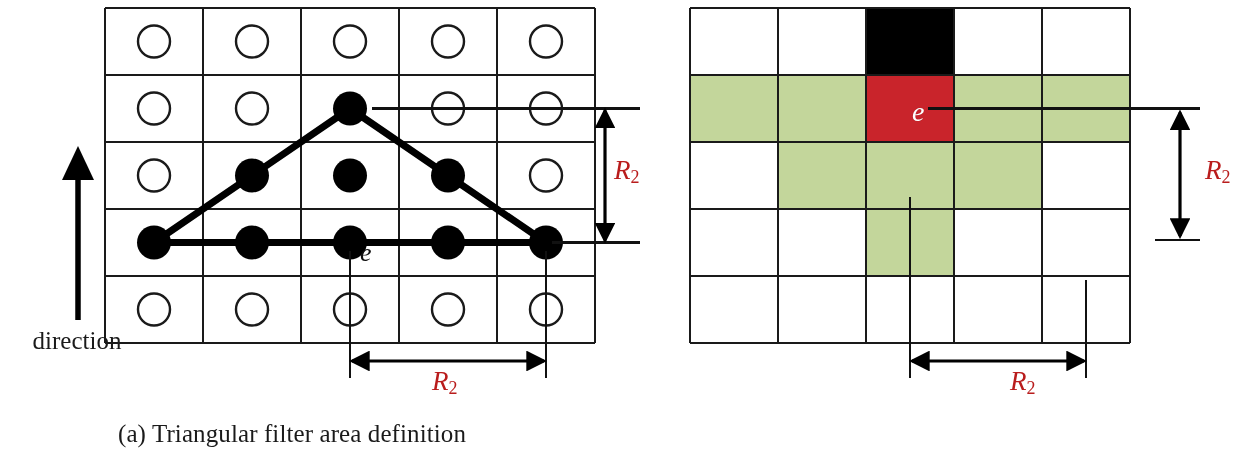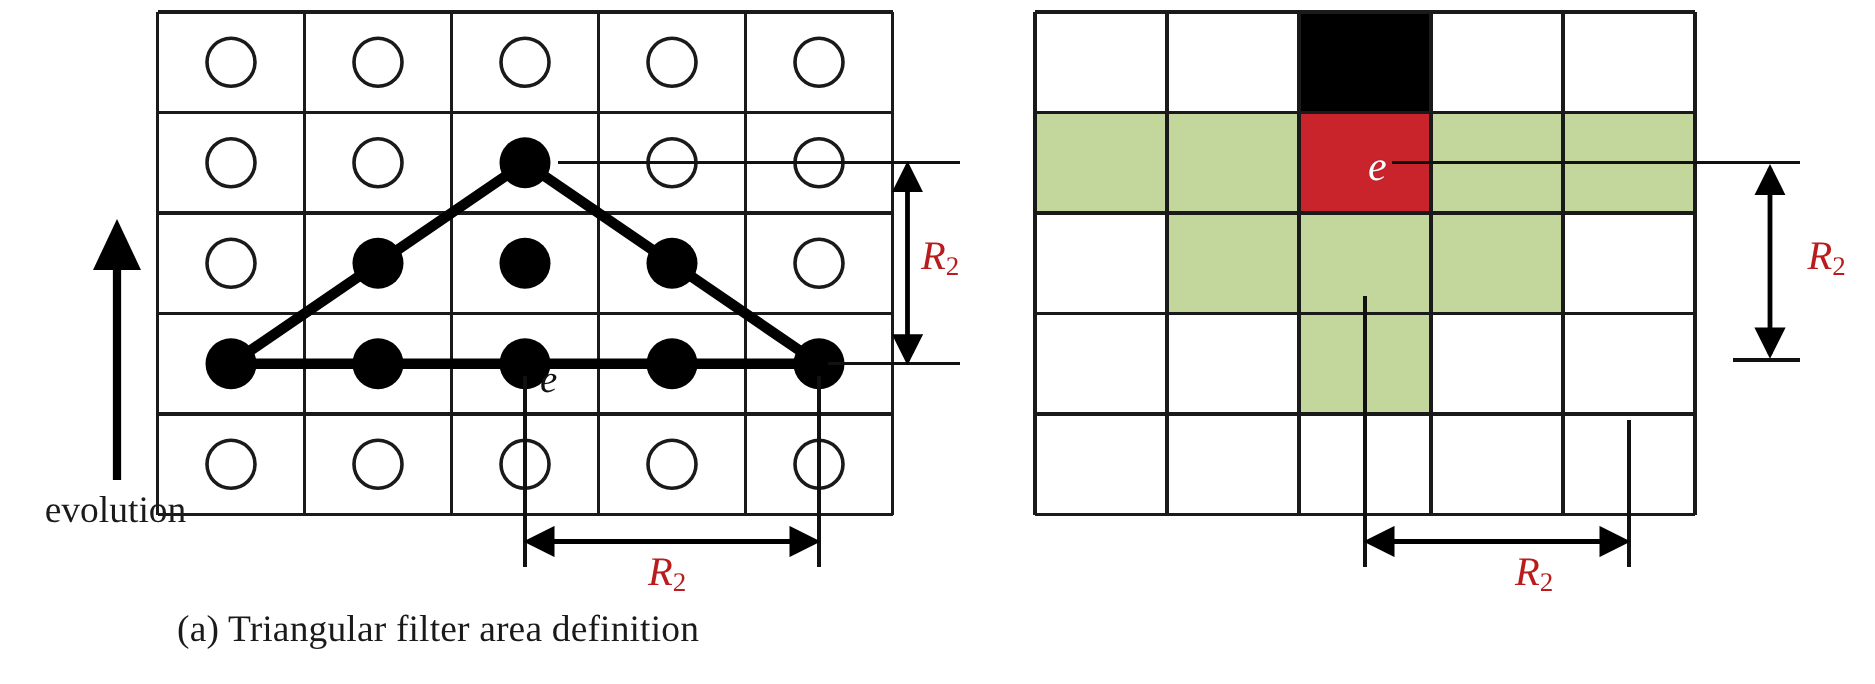--- a/index.html
+++ b/index.html
@@ -48,21 +48,21 @@
     position: absolute;
     font-family: "Liberation Serif", "DejaVu Serif", serif;
     font-size: 25px;
     font-weight: 400;
     color: #1a1a1a;
     white-space: nowrap;
     letter-spacing: 0.1px;
   }
   #caption-a {
     left: 118px;
-    top: 406px;
+    top: 420px;
   }
   #caption-b {
     left: 768px;
     top: 406px;
   }
 
   
   #build-direction-label {
     position: absolute;
     left: 12px;
@@ -231,21 +231,21 @@
         <line x1="912" y1="361" x2="1084" y2="361" stroke="#000000" stroke-width="3.2" marker-start="url(#arrow-big)" marker-end="url(#arrow-big)"></line>
       </g>
 
     <g id="build-direction-arrow">
         <line x1="78" y1="320" x2="78" y2="176" stroke="#000000" stroke-width="5.5"></line>
         <polygon points="62,180 78,146 94,180" fill="#000000"></polygon>
       </g>
   </svg>
 
   <div id="build-direction-label">
-    <span class="bd-line">evolution</span>
+    <span class="bd-line">direction</span>
   </div>
 
   <div id="node-label-e-a">e</div>
 
   <div id="node-label-e-b">e</div>
 
   <div class="dim-label" id="dim-a-vertical"><span>R</span><sub>2</sub></div>
 
   <div class="dim-label" id="dim-a-horizontal"><span>R</span><sub>2</sub></div>
 

